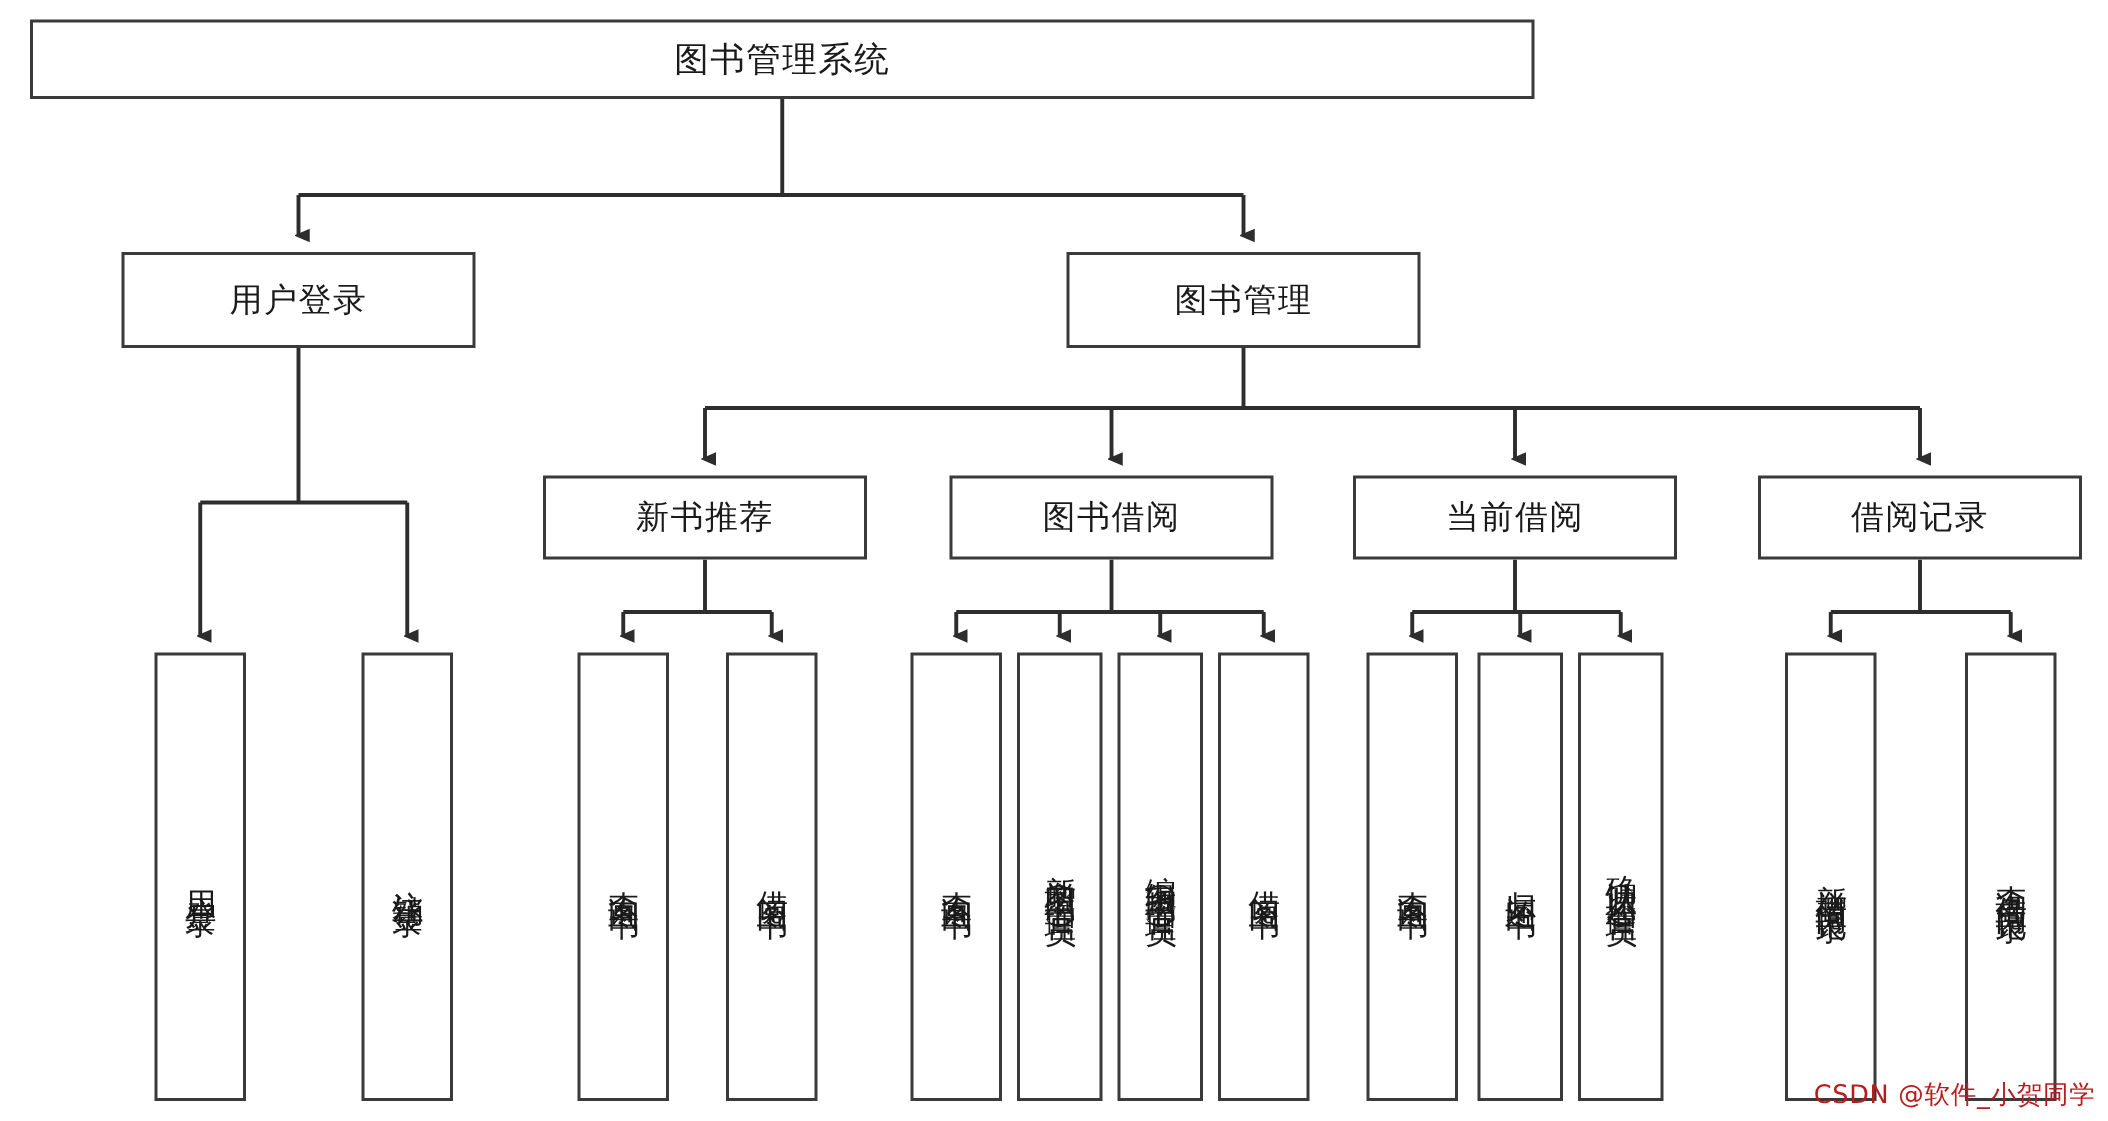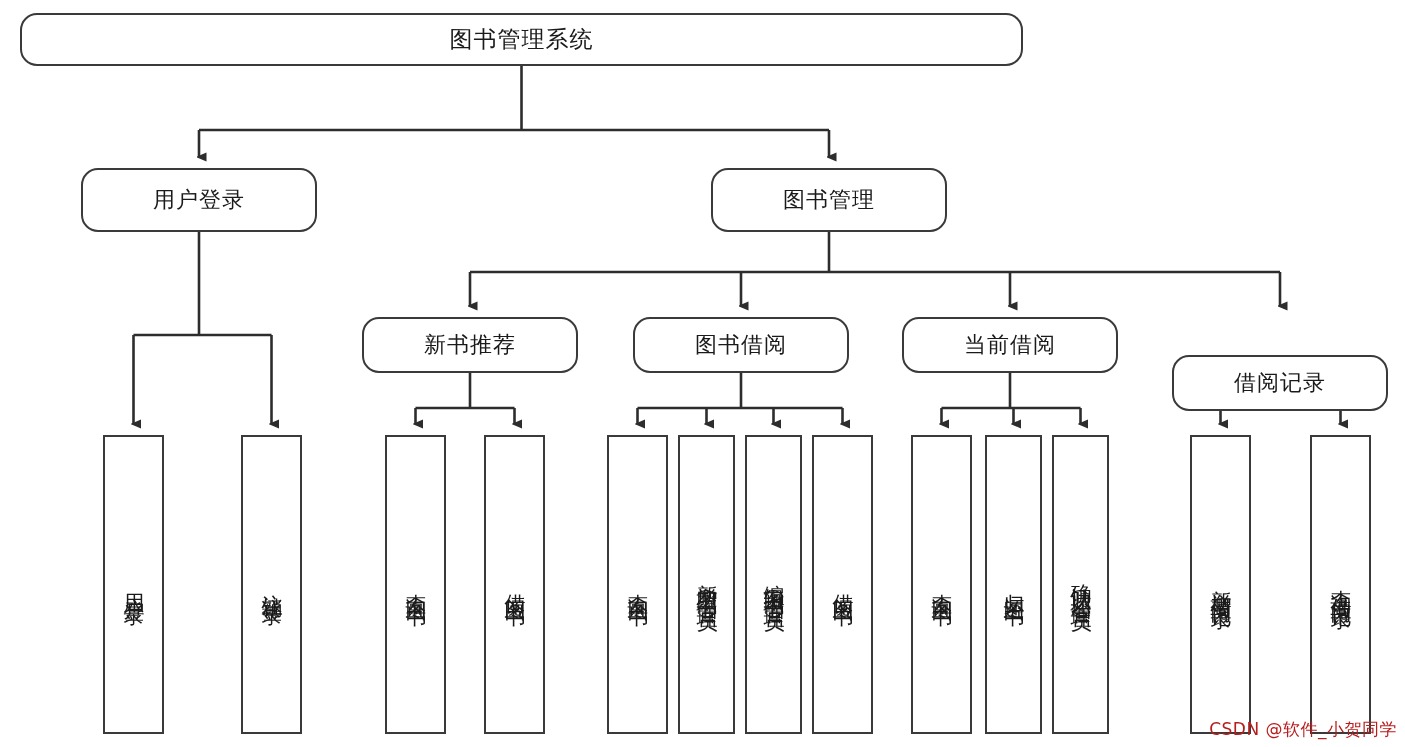--- a/index.html
+++ b/index.html
@@ -32,21 +32,20 @@
     border: 2.5px solid #3a3a3a;
     background: #ffffff;
     display: flex;
     align-items: center;
     justify-content: center;
     color: #1a1a1a;
   }
   .node.horiz {
     font-size: 22px;
     letter-spacing: 1px;
-    border-radius: 17px;
   }
   .node.root {
     font-size: 23px;
   }
   .node.vert {
     writing-mode: vertical-rl;
     text-orientation: upright;
     font-size: 21px;
     line-height: 1.18;
     letter-spacing: 4px;
@@ -129,21 +128,21 @@
 
   <div class="node horiz" style="left: 362px; top: 317px; width: 216px; height: 56px;">
     <span class="label">新书推荐</span>
   </div>
   <div class="node horiz" style="left: 633px; top: 317px; width: 216px; height: 56px;">
     <span class="label">图书借阅</span>
   </div>
   <div class="node horiz" style="left: 902px; top: 317px; width: 216px; height: 56px;">
     <span class="label">当前借阅</span>
   </div>
-  <div class="node horiz" style="left: 1172px; top: 317px; width: 216px; height: 56px; margin-top: 38px;">
+  <div class="node horiz" style="left: 1172px; top: 317px; width: 216px; height: 56px;">
     <span class="label">借阅记录</span>
   </div>
 
   <div class="node vert" style="left: 103px; top: 435px; width: 61px; height: 299px;">
     <span class="label">用户登录</span>
   </div>
   <div class="node vert" style="left: 241px; top: 435px; width: 61px; height: 299px;">
     <span class="label">注销登录</span>
   </div>
   <div class="node vert" style="left: 385px; top: 435px; width: 61px; height: 299px;">

